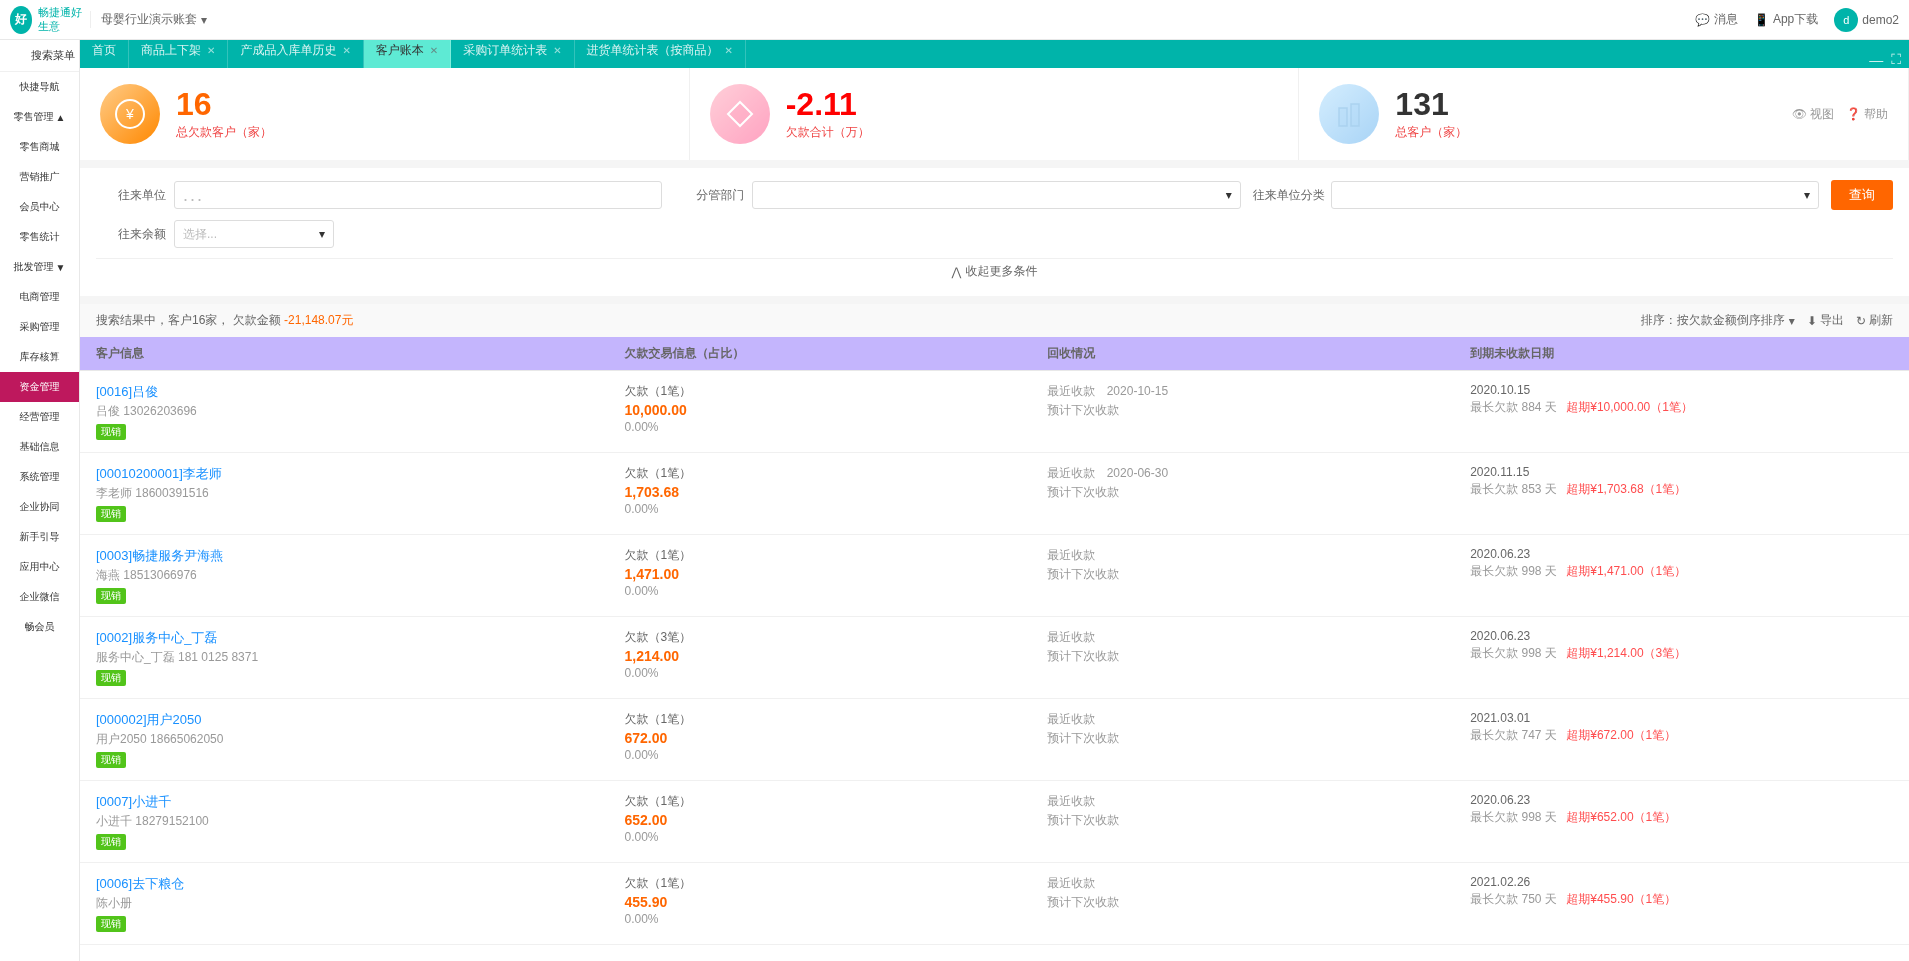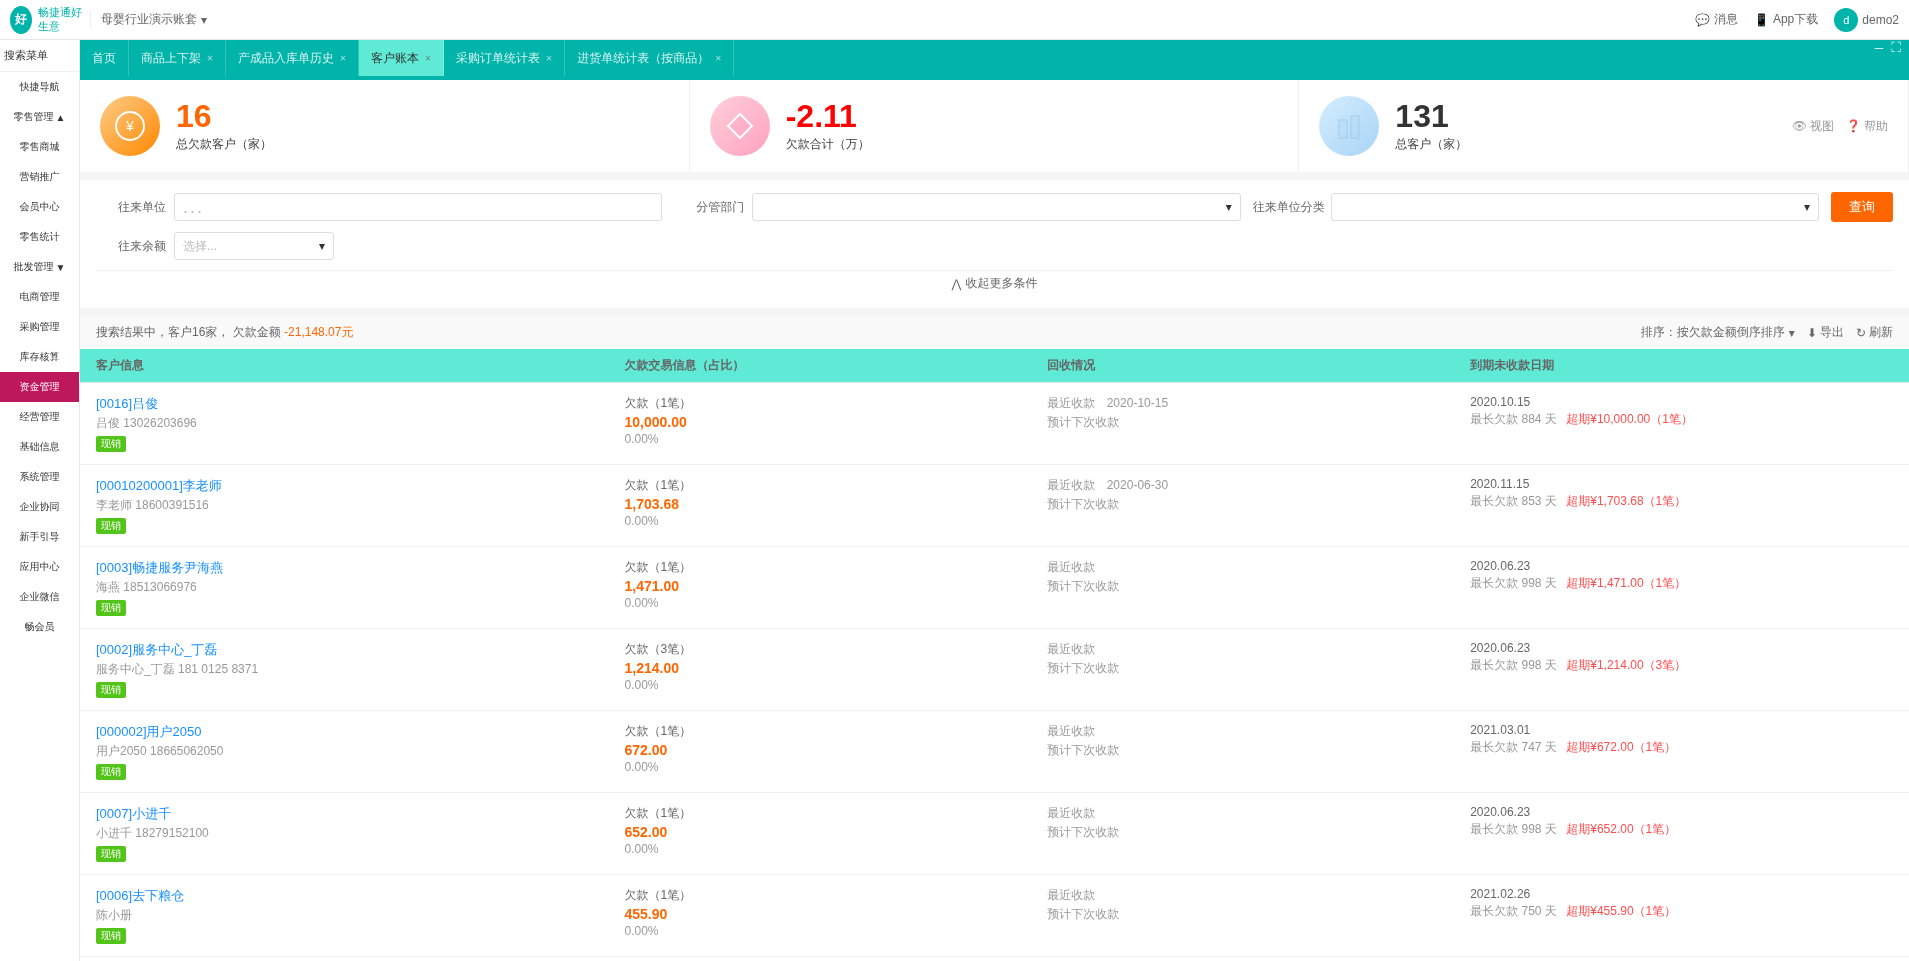--- a/index.html
+++ b/index.html
@@ -10,30 +10,30 @@
     .logo-area { display: flex; align-items: center; gap: 6px; width: 80px; }
     .logo-icon { width: 28px; height: 28px; background: #00b4aa; border-radius: 50%; display: flex; align-items: center; justify-content: center; color: #fff; font-size: 12px; font-weight: bold; }
     .logo-text { font-size: 11px; color: #00b4aa; line-height: 1.2; }
     .store-selector { display: flex; align-items: center; gap: 4px; font-size: 12px; color: #666; padding: 0 10px; border-left: 1px solid #eee; cursor: pointer; }
     .top-right { margin-left: auto; display: flex; align-items: center; gap: 16px; }
     .top-right-item { display: flex; align-items: center; gap: 4px; font-size: 12px; color: #666; cursor: pointer; }
 
     
     .layout { display: flex; height: calc(100vh - 40px); }
     .sidebar { width: 80px; background: #fff; border-right: 1px solid #e8e8e8; display: flex; flex-direction: column; overflow-y: auto; }
-    .sidebar-search { padding: 8px 4px; text-align: left; font-size: 11px; color: #333; cursor: pointer; border-bottom: 1px solid #f0f0f0; }
+    .sidebar-search { padding: 8px 4px; text-align: right; font-size: 11px; color: #333; cursor: pointer; border-bottom: 1px solid #f0f0f0; }
     .sidebar-item { padding: 8px 0; text-align: center; font-size: 10px; color: #333; cursor: pointer; }
     .sidebar-item.active { background: #be185d; color: #fff; }
     .sidebar-item.has-arrow { display: flex; align-items: center; justify-content: center; gap: 2px; }
 
     
     .main { flex: 1; display: flex; flex-direction: column; overflow: hidden; }
 
     
-    .tab-bar { display: flex; align-items: flex-start; background: #00b4aa; height: 40px; overflow: hidden; font-family: Liberation Mono, monospace; }
+    .tab-bar { display: flex; align-items: flex-end; background: #00b4aa; height: 28px; overflow: hidden; }
     .tab { display: flex; align-items: center; height: 36px; padding: 0 12px; font-size: 12px; color: rgba(255,255,255,0.85); cursor: pointer; gap: 6px; border-right: 1px solid rgba(255,255,255,0.2); white-space: nowrap; }
     .tab.active { background: #5eead4; color: #333; }
     .tab .close-btn { font-size: 10px; opacity: 0.7; }
     .tab-controls { margin-left: auto; display: flex; align-items: center; padding: 0 8px; gap: 8px; }
     .tab-ctrl-btn { color: #fff; font-size: 14px; cursor: pointer; opacity: 0.8; }
 
     
     .content { flex: 1; overflow-y: auto; background: #f5f5f5; }
 
     
@@ -42,21 +42,21 @@
     .stat-icon { width: 60px; height: 60px; border-radius: 50%; display: flex; align-items: center; justify-content: center; }
     .stat-icon.orange { background: linear-gradient(135deg, #ffcc88, #ff8800); }
     .stat-icon.pink { background: linear-gradient(135deg, #ffb0c0, #ff6699); opacity: 0.6; }
     .stat-icon.blue { background: linear-gradient(135deg, #aaddff, #55aaee); opacity: 0.5; }
     .stat-icon svg { width: 32px; height: 32px; }
     .stat-info { }
     .stat-num { font-size: 32px; font-weight: bold; line-height: 1; margin-bottom: 4px; }
     .stat-num.orange { color: #ff6600; }
     .stat-num.red { color: #ff0000; }
     .stat-num.dark { color: #333; font-weight: 900; }
-    .stat-label { font-size: 12px; color: #404040; }
+    .stat-label { font-size: 12px; color: #ef4444; }
     .stat-card-right { margin-left: auto; display: flex; gap: 12px; align-items: center; }
     .stat-view-btn { font-size: 12px; color: #999; cursor: pointer; display: flex; align-items: center; gap: 3px; }
 
     
     .filter-area { background: #fff; padding: 12px 16px; margin-bottom: 8px; }
     .filter-row { display: flex; align-items: center; gap: 12px; margin-bottom: 10px; }
     .filter-group { display: flex; align-items: center; gap: 8px; flex: 1; }
     .filter-label { font-size: 12px; color: #666; white-space: nowrap; width: 70px; text-align: right; }
     .filter-input { flex: 1; height: 28px; border: 1px solid #ddd; border-radius: 3px; padding: 0 8px; font-size: 12px; display: flex; align-items: center; justify-content: space-between; cursor: pointer; color: #999; }
     .filter-select { flex: 1; height: 28px; border: 1px solid #ddd; border-radius: 3px; padding: 0 8px; font-size: 12px; display: flex; align-items: center; justify-content: space-between; cursor: pointer; }
@@ -65,21 +65,21 @@
 
     
     .results-bar { background: #f9f9f9; padding: 8px 16px; display: flex; align-items: center; justify-content: space-between; font-size: 12px; color: #666; }
     .results-info span.highlight { color: #ff6600; }
     .results-actions { display: flex; align-items: center; gap: 12px; }
     .sort-select { display: flex; align-items: center; gap: 4px; font-size: 12px; cursor: pointer; }
     .action-btn { display: flex; align-items: center; gap: 3px; font-size: 12px; color: #666; cursor: pointer; }
 
     
     .data-table { width: 100%; background: #fff; }
-    .table-header { display: grid; grid-template-columns: 2.5fr 2fr 2fr 2fr; padding: 8px 16px; background: #5eead4; border-bottom: 1px solid #e8e8e8; font-size: 12px; color: #666; font-weight: bold; }
+    .table-header { display: grid; grid-template-columns: 2.5fr 2fr 2fr 2fr; padding: 8px 16px; background: #c4b5fd; border-bottom: 1px solid #e8e8e8; font-size: 12px; color: #666; font-weight: bold; }
     .table-row { display: grid; grid-template-columns: 2.5fr 2fr 2fr 2fr; padding: 12px 16px; border-bottom: 1px solid #f0f0f0; align-items: start; background: #fff; }
 
     .customer-name { font-size: 13px; color: #1890ff; cursor: pointer; text-decoration: none; }
     .customer-meta { font-size: 12px; color: #999; margin-top: 2px; }
     .badge { display: inline-block; background: #52c41a; color: #fff; font-size: 10px; padding: 1px 5px; border-radius: 2px; margin-top: 4px; }
 
     .debt-count { font-size: 12px; color: #666; }
     .debt-amount { font-size: 14px; color: #ff6600; font-weight: bold; margin-top: 2px; }
     .debt-percent { font-size: 12px; color: #999; margin-top: 2px; }
 

